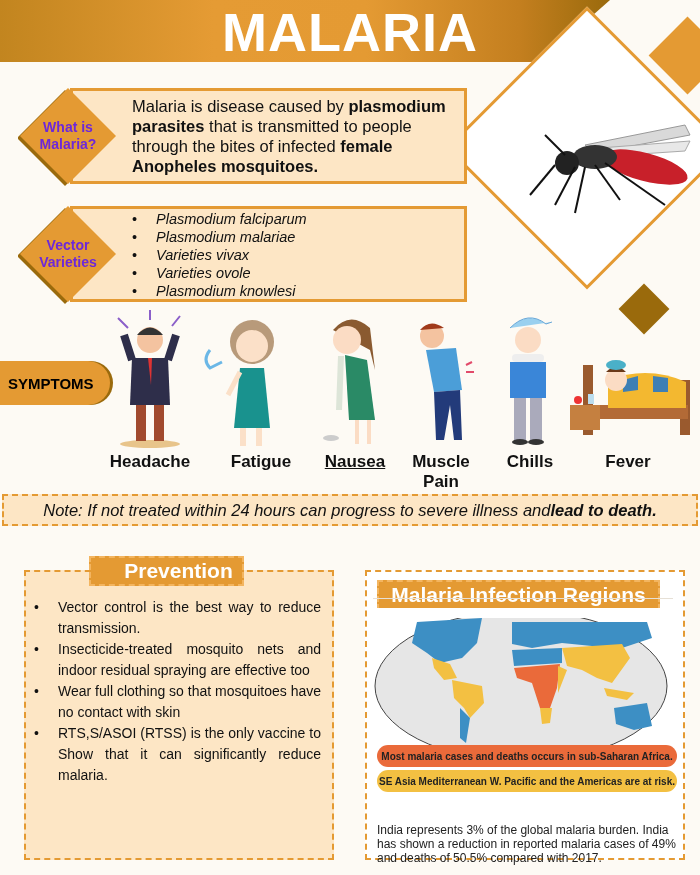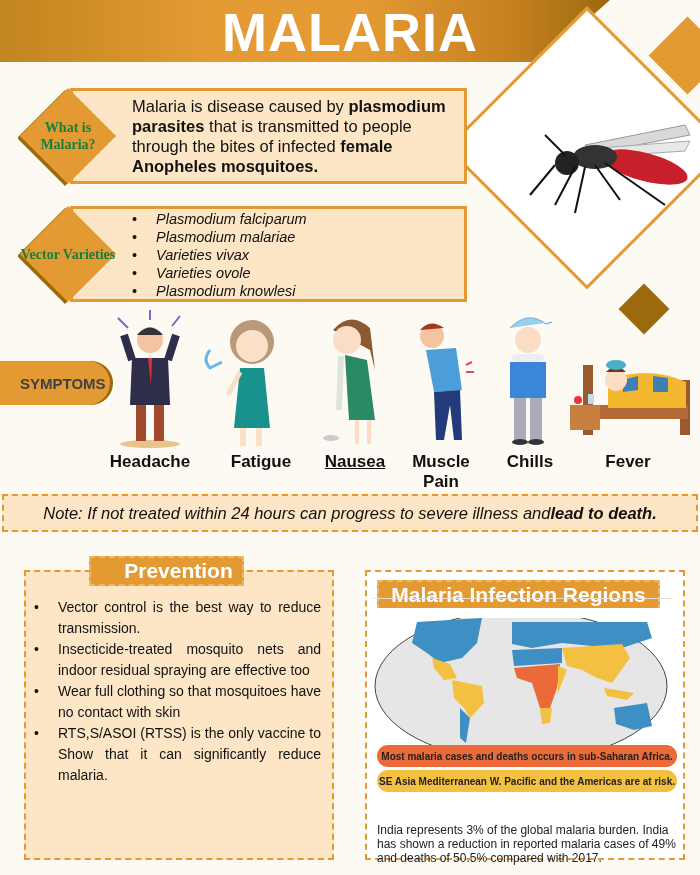--- a/index.html
+++ b/index.html
@@ -23,37 +23,37 @@
   .mosquito { position: absolute; left: 525px; top: 105px; width: 170px; height: 110px; }
 
   
   .info-box { position: absolute; left: 70px; background: #fde6c5; border: 3px solid #e49a33; }
   .box-what { top: 88px; width: 397px; height: 96px; }
   .box-vector { top: 206px; width: 397px; height: 96px; }
   .diamond-wrap { position: absolute; left: 18px; width: 100px; height: 100px; }
   .diamond-shape { position: absolute; left: 0; top: 0; width: 100%; height: 100%; }
   .diamond-label { position: absolute; left: 0; top: 0; width: 100%; height: 100%;
     display: flex; align-items: center; justify-content: center; text-align: center;
-    color: #15803d; font-weight: bold; font-size: 14px; line-height: 17px; font-family: Liberation Serif, serif; }
+    color: #6d28d9; font-weight: bold; font-size: 14px; line-height: 17px; }
 
   .what-text { position: absolute; left: 132px; top: 96px; width: 335px; font-size: 16.5px; line-height: 20px; color: #111; }
   .what-text b { font-weight: bold; }
   .vector-list { position: absolute; left: 132px; top: 210px; list-style: none; font-size: 14.5px; line-height: 18px; font-style: italic; }
   .vector-list li { position: relative; padding-left: 24px; }
   .vector-list li::before { content: "•"; position: absolute; left: 0; font-style: normal; }
 
   
   .symptoms-pill { position: absolute; left: 0; top: 361px; width: 110px; height: 44px;
     background: #e49a33; border-radius: 0 22px 22px 0; box-shadow: 3px 0 0 #9a6a0c;
-    color: #404040; font-weight: bold; font-size: 15px; display: flex; align-items: center; padding-left: 20px; }
+    color: #000000; font-weight: bold; font-size: 15px; display: flex; align-items: center; padding-left: 8px; }
   .sym { position: absolute; top: 310px; height: 140px; }
   .sym svg { width: 100%; height: 100%; }
   .sym-label { position: absolute; top: 452px; font-weight: bold; font-size: 17px; line-height: 20px; text-align: center; width: 100px; }
 
-  .note { position: absolute; left: 2px; top: 494px; width: 696px; height: 38px;
+  .note { position: absolute; left: 2px; top: 494px; width: 696px; height: 32px;
     background: #fde6c5; border: 2px dashed #e49a33; font-size: 16.5px; font-style: italic;
     display: flex; align-items: center; justify-content: center; white-space: nowrap; }
   .note b { font-weight: bold; }
 
   
   .prev-box { position: absolute; left: 24px; top: 570px; width: 310px; height: 290px;
     background: #fde6c5; border: 2px dashed #e49a33; }
   .prev-title { position: absolute; left: 89px; top: 556px; width: 155px; height: 30px;
     background: #e49a33; border: 2px dashed #f3b560; color: #fff; font-weight: bold; font-size: 21px;
     display: flex; align-items: center; justify-content: center; padding-left: 24px; }

